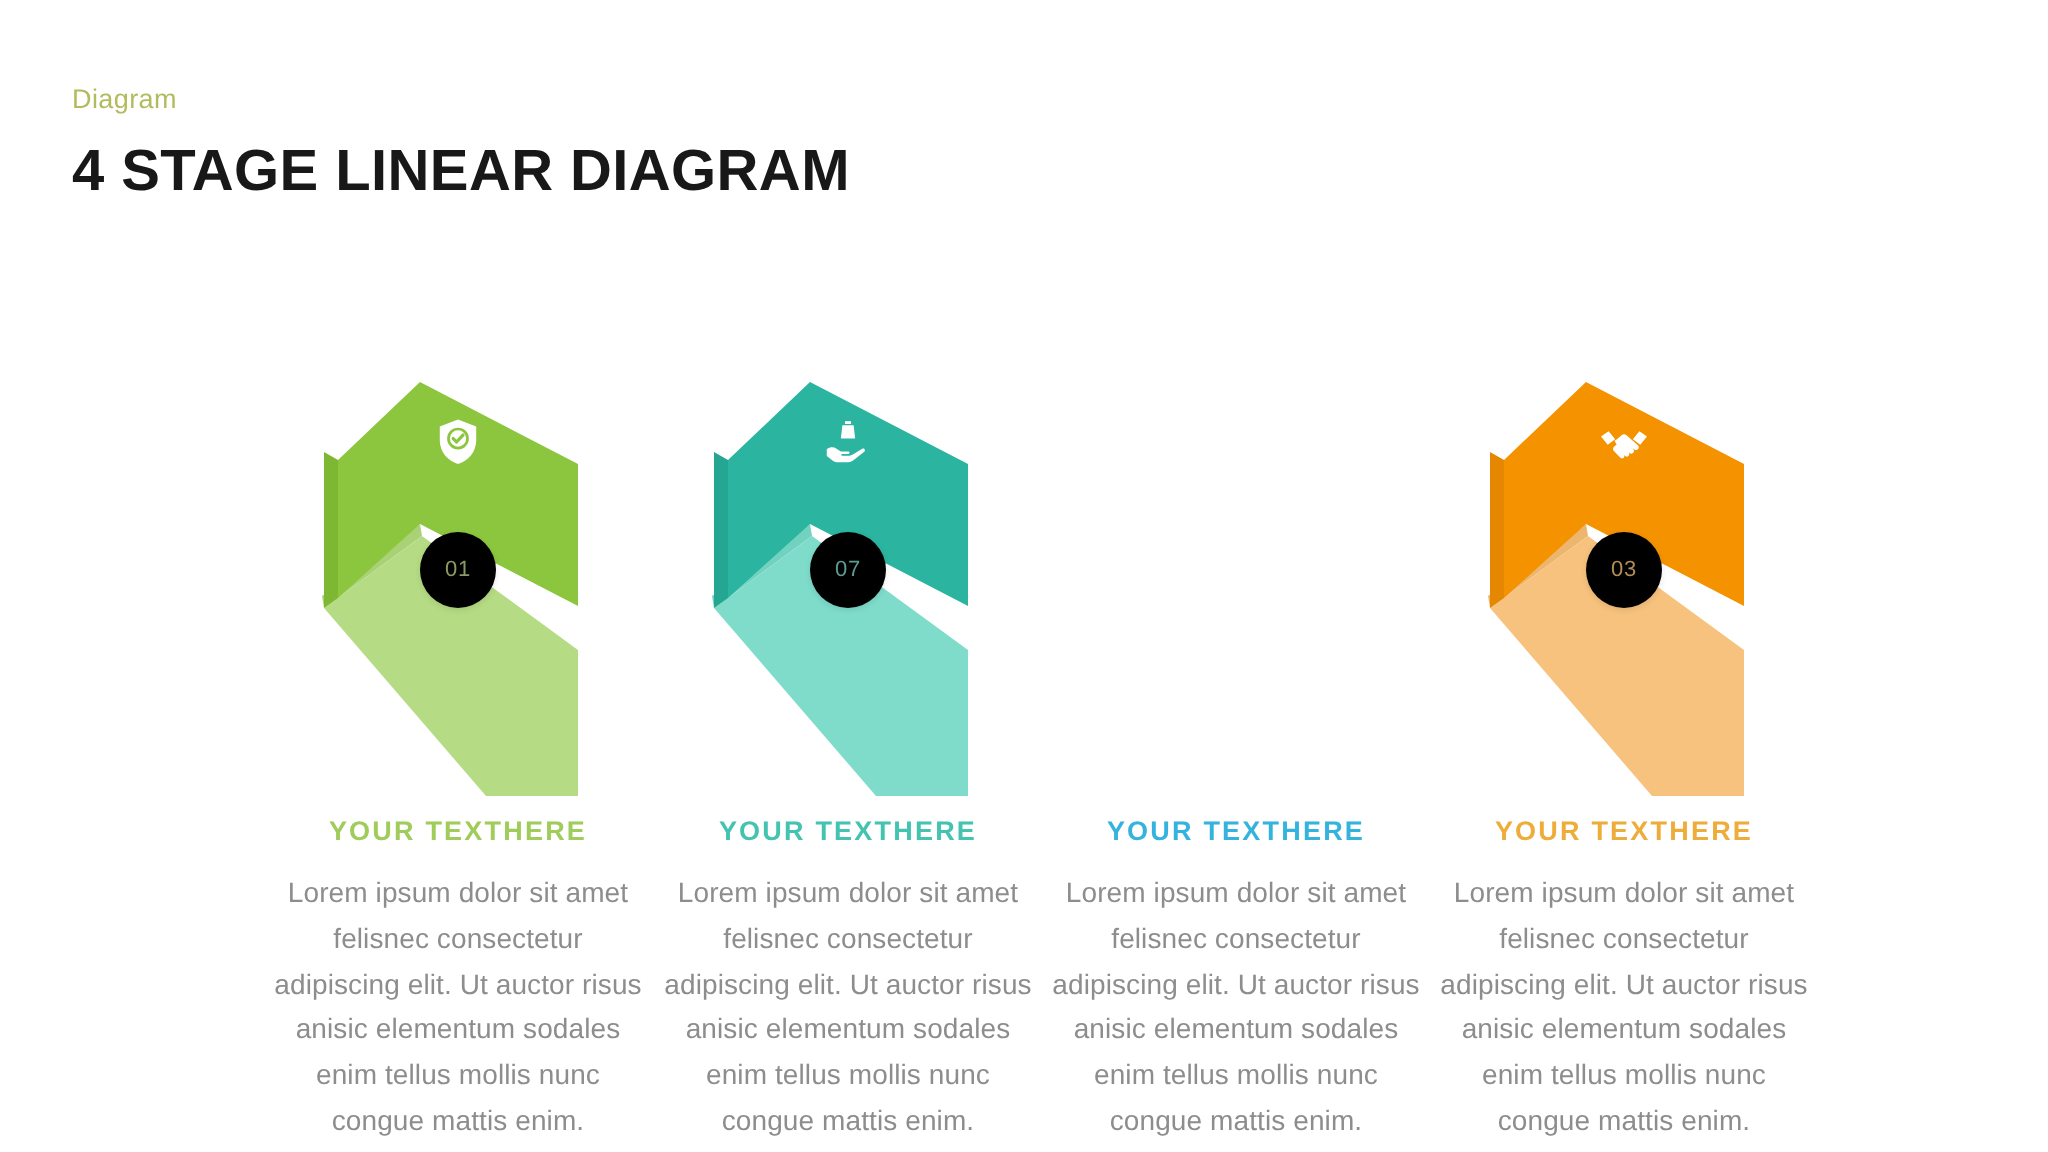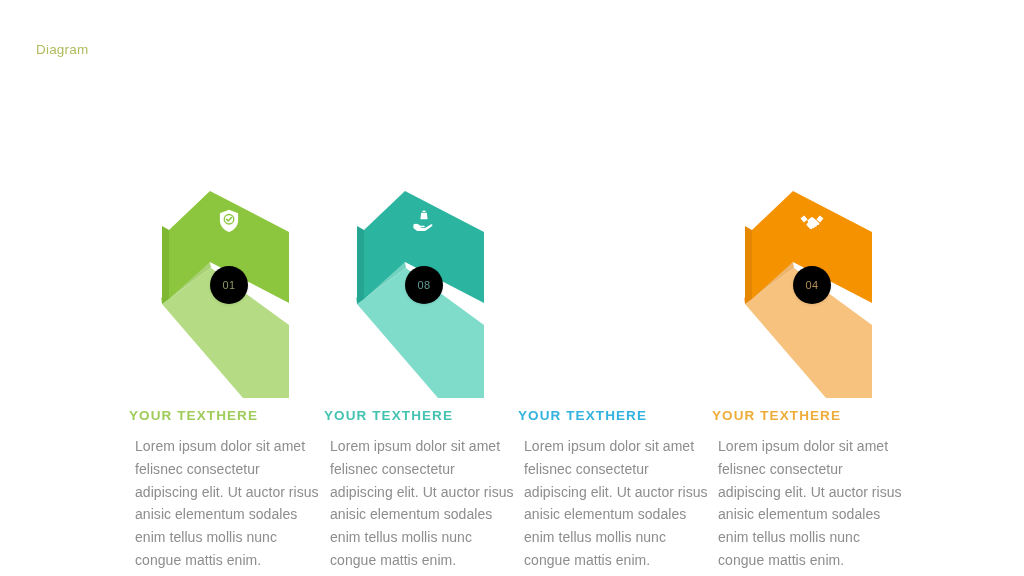--- a/index.html
+++ b/index.html
@@ -128,20 +128,21 @@
     letter-spacing: 0.4px;
     box-shadow: 0 1px 3px rgba(0,0,0,0.10);
   }
 
   
   .text-block {
     position: absolute;
     left: -2px;
     top: 222px;
     width: 200px;
+    text-align: center;
   }
 
   .stage-heading {
     font-family: "Liberation Sans", sans-serif;
     font-size: 13.5px;
     font-weight: 700;
     letter-spacing: 1.1px;
     line-height: 1.2;
     margin-bottom: 11px;
     white-space: nowrap;
@@ -157,20 +158,21 @@
     padding: 0 6px;
   }
 </style>
 </head>
 <body style="background: rgb(255, 255, 255);">
 
 <div class="slide">
 
   <div class="header">
     <div class="kicker" style="color: rgb(178, 187, 93);">Diagram</div>
+    <div class="slide-title" style="color: rgb(24, 24, 24);">4 STAGE LINEAR DIAGRAM</div>
   </div>
 
   <div class="stages">
 
     <div class="stage stage-1">
       <div class="graphic">
         <svg viewBox="0 0 196 212">
 
           <polygon points="30,112 79,76 80,82 31,118" fill="#a9d276"></polygon>
           <polygon points="31,118 80,82 158,139 158,212 112,212" fill="#b5dc84"></polygon>
@@ -211,21 +213,21 @@
         <div class="stage-icon">
           
           <svg viewBox="0 0 24 24">
             <path fill="#ffffff" d="M10.6 2.4h2.8v1.3h-2.8z"></path>
             <path fill="#ffffff" d="M9.4 4.3h5.2l.7 6.1H8.7l.7-6.1z"></path>
             <path fill="#ffffff" d="M2.2 15.3c1.6-1.1 3.1-1.1 4.5-.2l2 1.3h3.5c.7 0 .7 1.1 0 1.1H9.3c-.5 0-.5.8 0 .8h3.3c.6 0 1.1-.2 1.6-.5l4.4-2.7c.8-.5 1.7.7.9 1.4l-5 3.9c-.7.6-1.6.9-2.5.9H6.7c-.6 0-1.2-.2-1.7-.6l-2.8-2.2v-3.2z"></path>
           </svg>
         </div>
 
         <div class="badge">
-          <span style="color:#5f9a92">08</span>
+          <span style="color:#5f9a92">07</span>
         </div>
       </div>
 
       <div class="text-block">
         <div class="stage-heading" style="color:#44c3b0">YOUR TEXTHERE</div>
         <div class="stage-body">Lorem ipsum dolor sit amet felisnec consectetur adipiscing elit. Ut auctor risus anisic elementum sodales enim tellus mollis nunc congue mattis enim.</div>
       </div>
     </div>
 
     <div class="stage stage-3">
@@ -248,21 +250,21 @@
         <div class="stage-icon">
           
           <svg viewBox="0 0 24 24">
             <path fill="#ffffff" d="M1.4 9.5 4.9 7l3 3.7-3.4 2.6L1.4 9.5z"></path>
             <path fill="#ffffff" d="M22.6 9.5 19.1 7l-3 3.7 3.4 2.6 3.1-3.8z"></path>
             <path fill="#ffffff" d="M8.6 10.9 11 8.8c.6-.5 1.4-.5 2 0l2.4 2.1 3 2.6c.6.5.6 1.4 0 1.9-.5.5-1.3.5-1.8 0l-.6-.5.3.4c.5.5.4 1.4-.2 1.8-.5.4-1.2.4-1.7-.1l-.4-.4.2.3c.4.5.3 1.2-.2 1.6-.5.4-1.2.3-1.6-.1l-.4-.4c.3.5.2 1.1-.3 1.4-.5.3-1.1.2-1.5-.2l-2.9-3c-.5-.6-.5-1.5.1-2l1.2-1.1-1-1.7z"></path>
           </svg>
         </div>
 
         <div class="badge">
-          <span style="color:#b38e55">04</span>
+          <span style="color:#b38e55">03</span>
         </div>
       </div>
 
       <div class="text-block">
         <div class="stage-heading" style="color:#eead3a">YOUR TEXTHERE</div>
         <div class="stage-body">Lorem ipsum dolor sit amet felisnec consectetur adipiscing elit. Ut auctor risus anisic elementum sodales enim tellus mollis nunc congue mattis enim.</div>
       </div>
     </div>
 
   </div>

